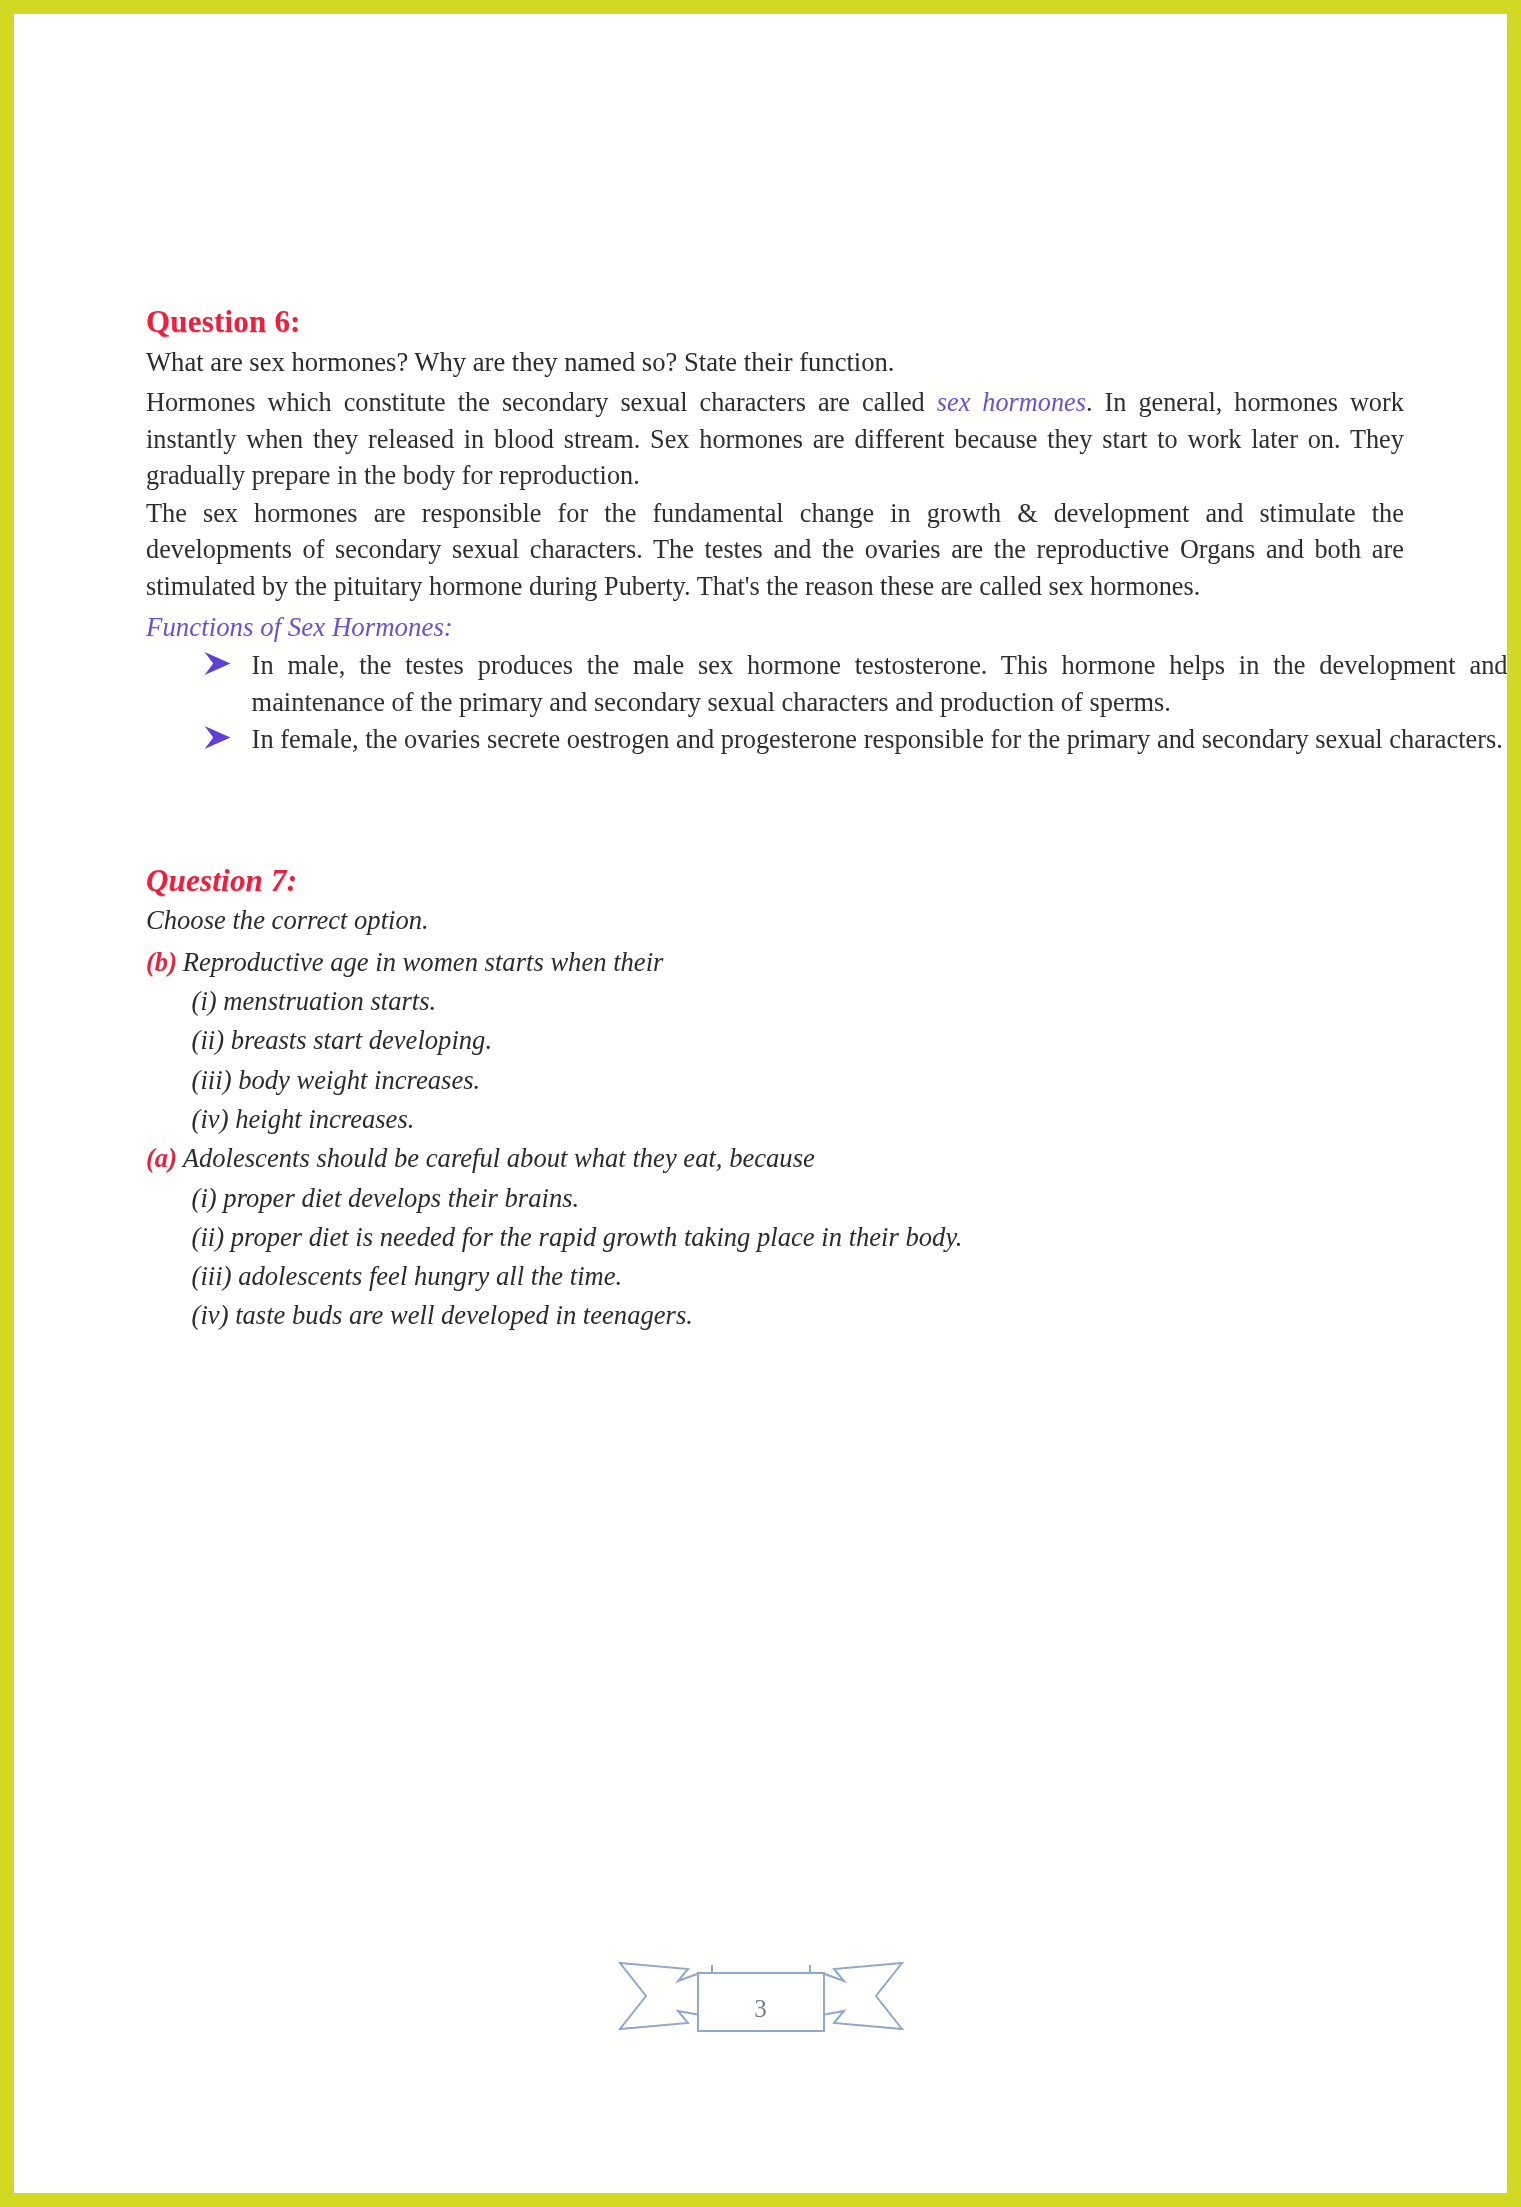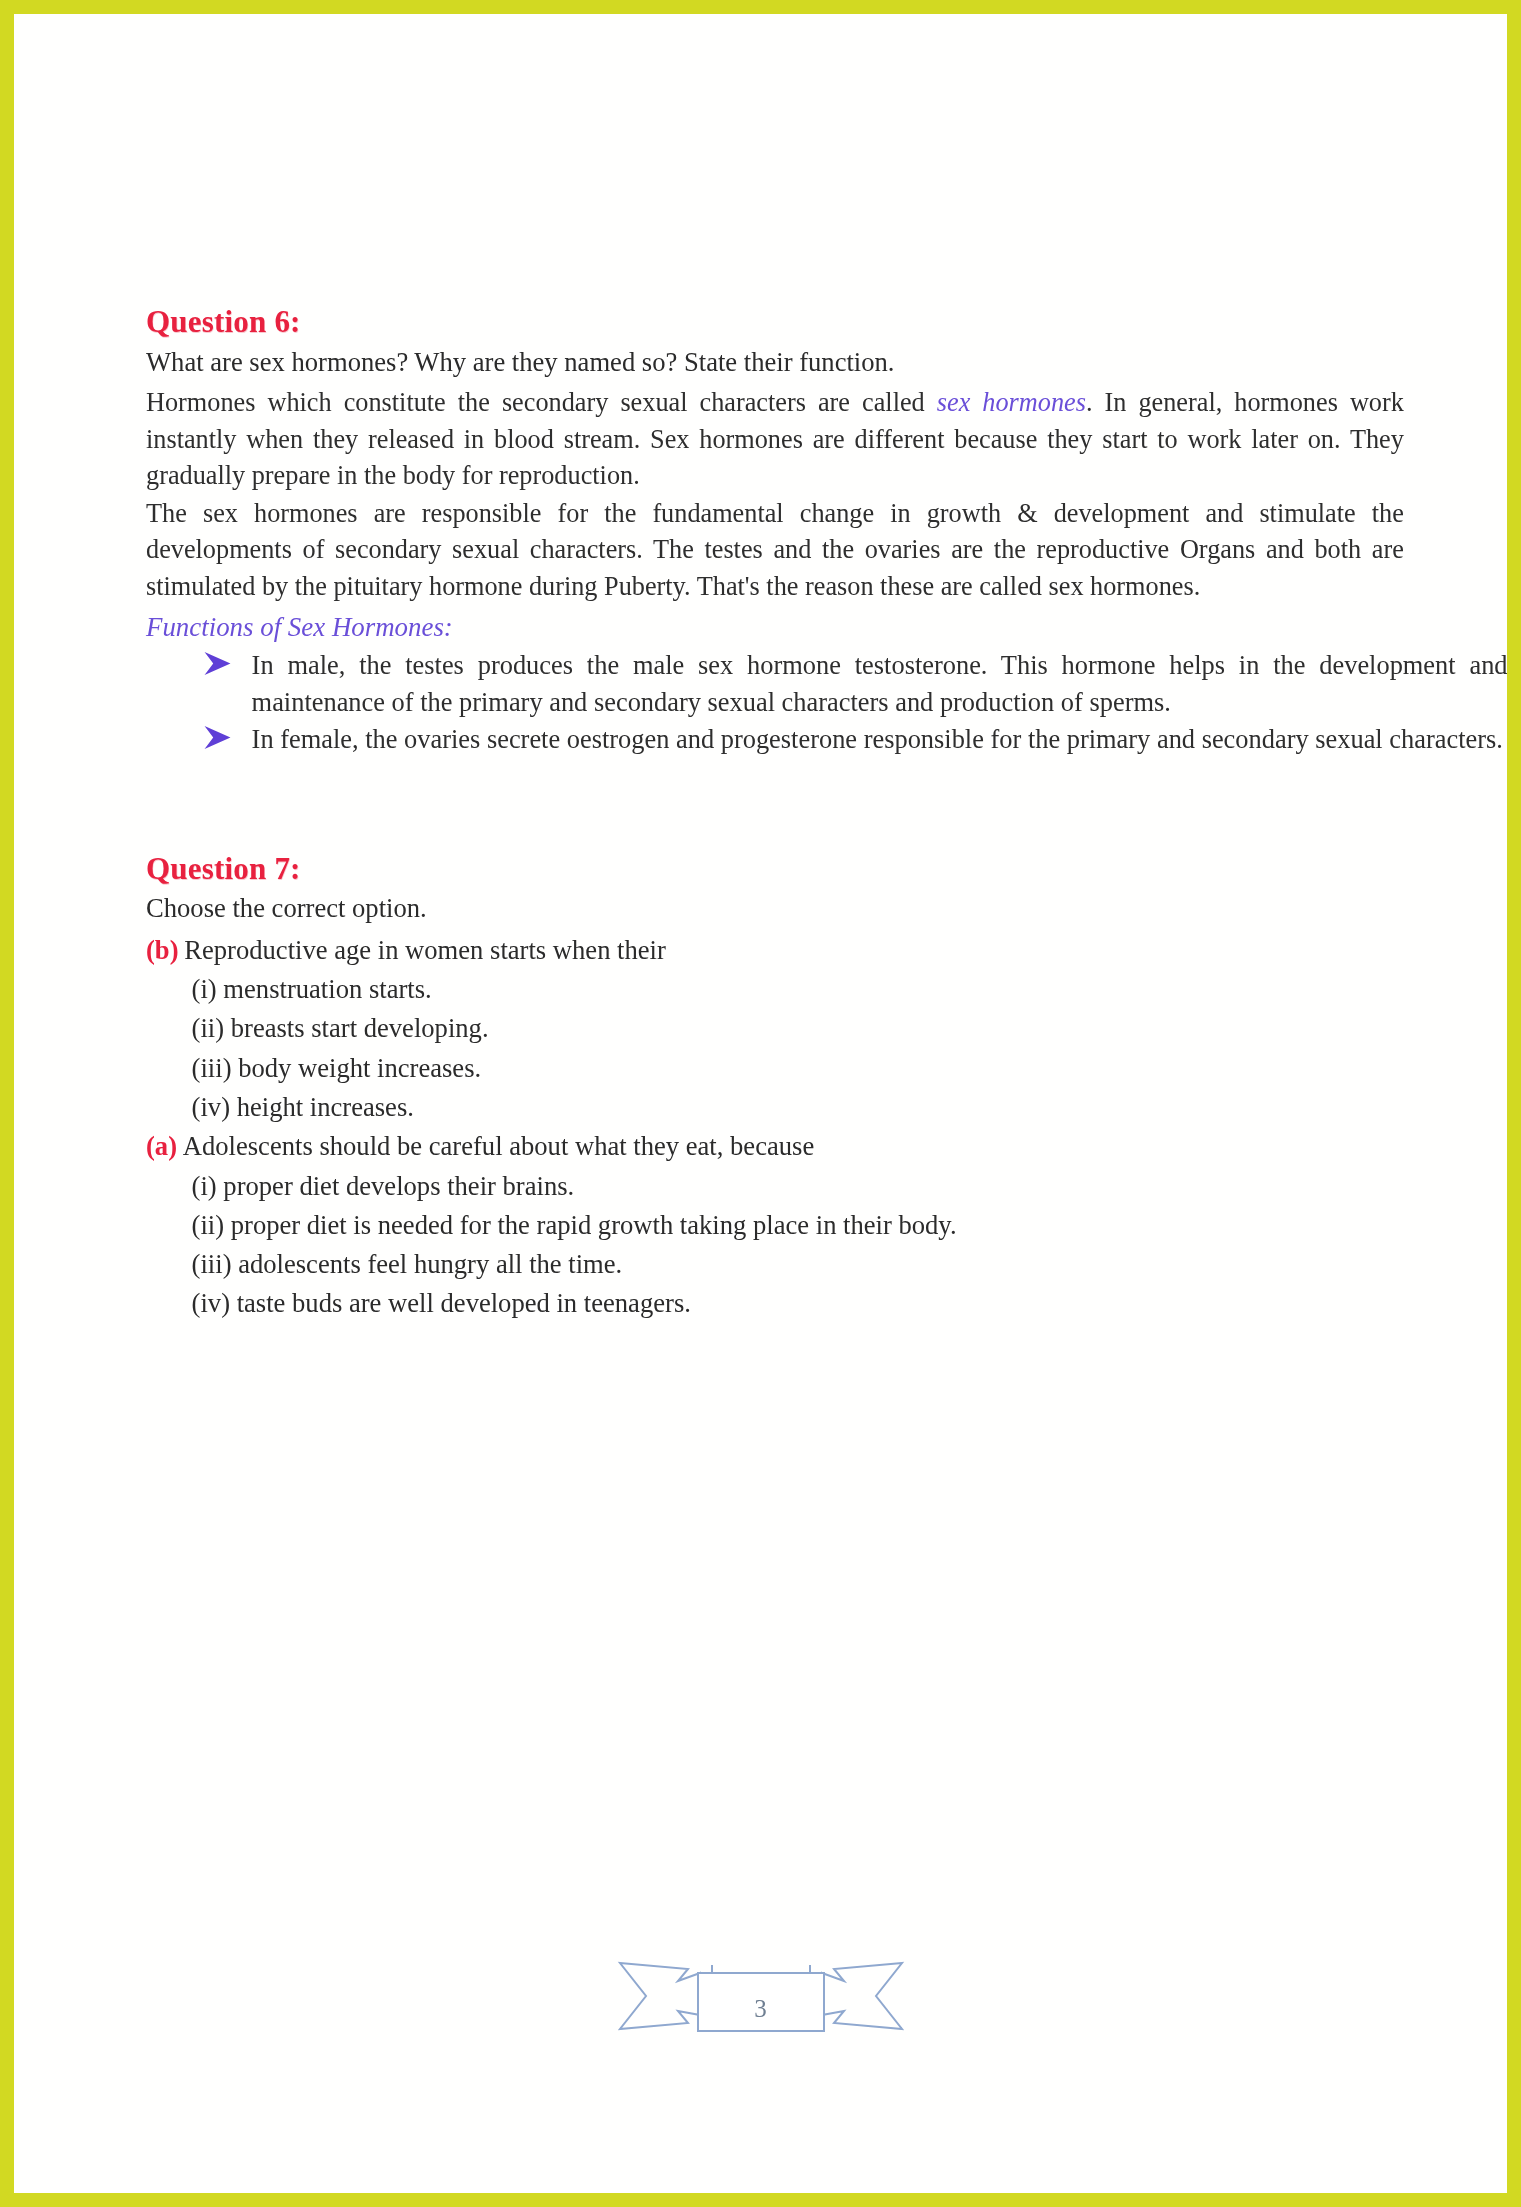--- a/index.html
+++ b/index.html
@@ -114,21 +114,22 @@
     position: absolute;
     left: 58px;
     top: 2px;
     width: 34px;
     height: 30px;
     display: block;
   }
 
   
   .mcq-block {
-    margin-top: 4px;
+    margin-top: 16px;
+    font-style: italic;
   }
 
   .mcq-lead {
     font-size: 28px;
     color: #2b2b2b;
     line-height: 1.24;
     margin: 0 0 6px 0;
     transform: scaleX(0.95);
     transform-origin: left center;
   }

